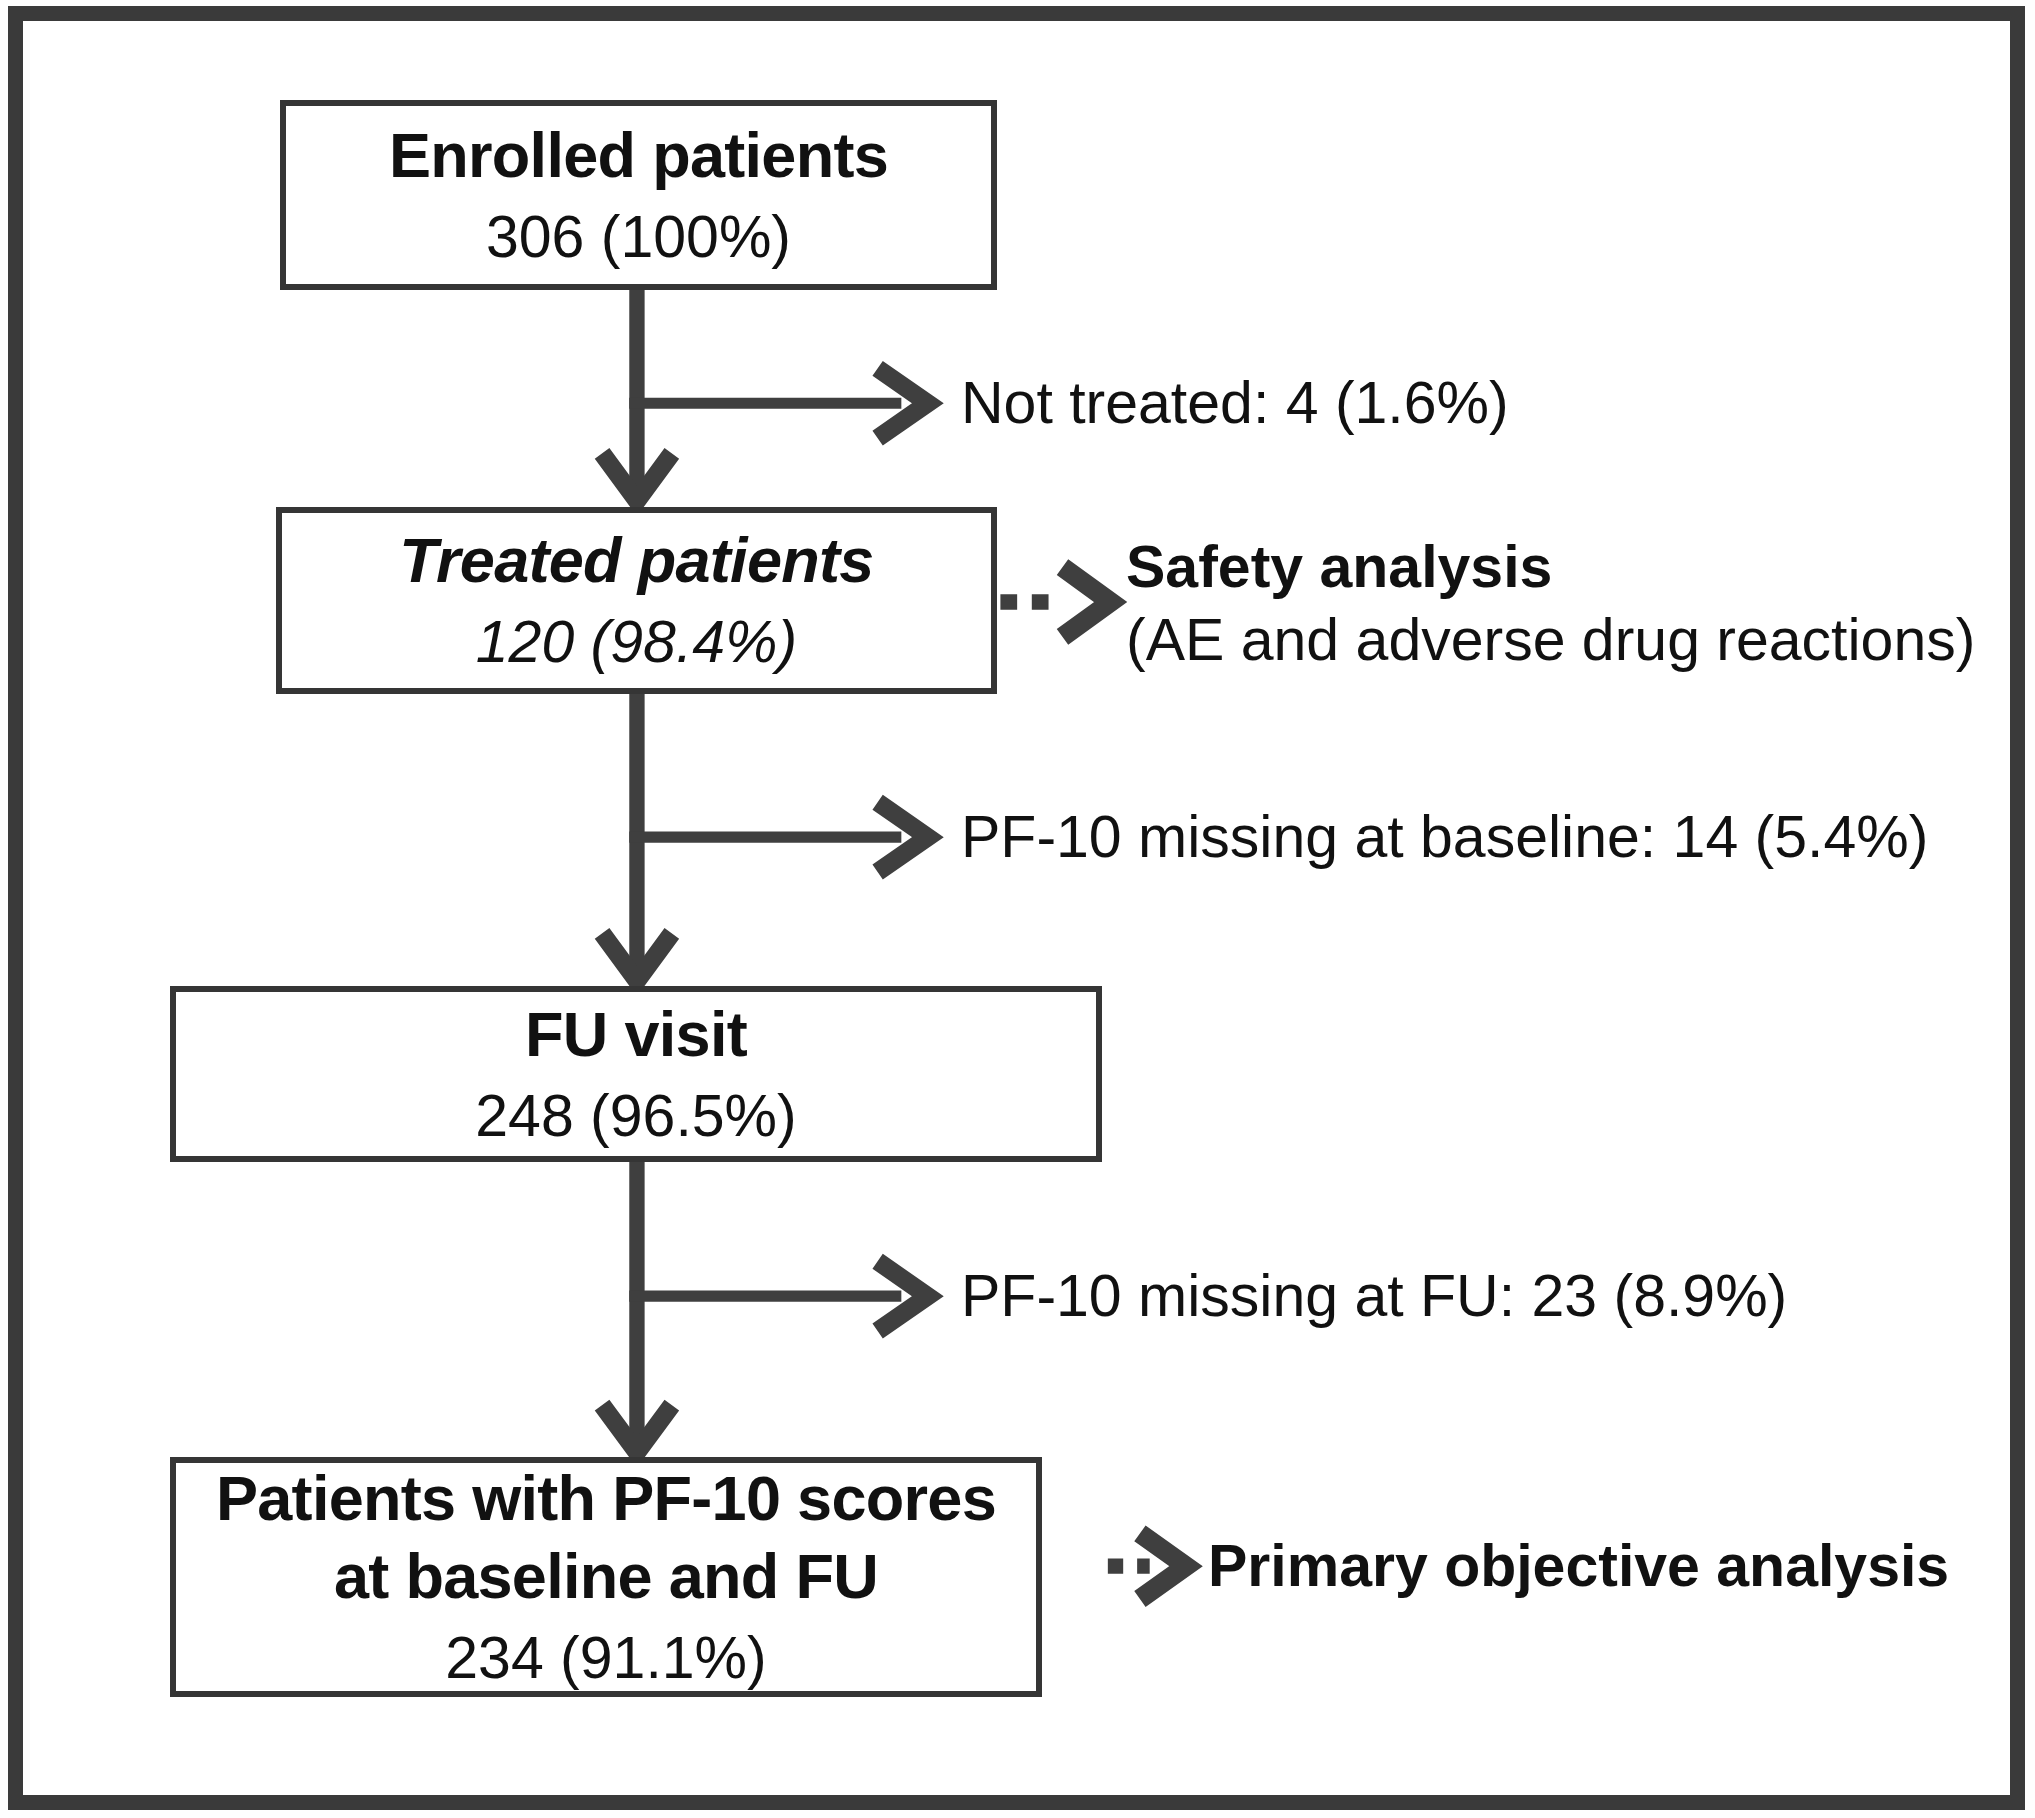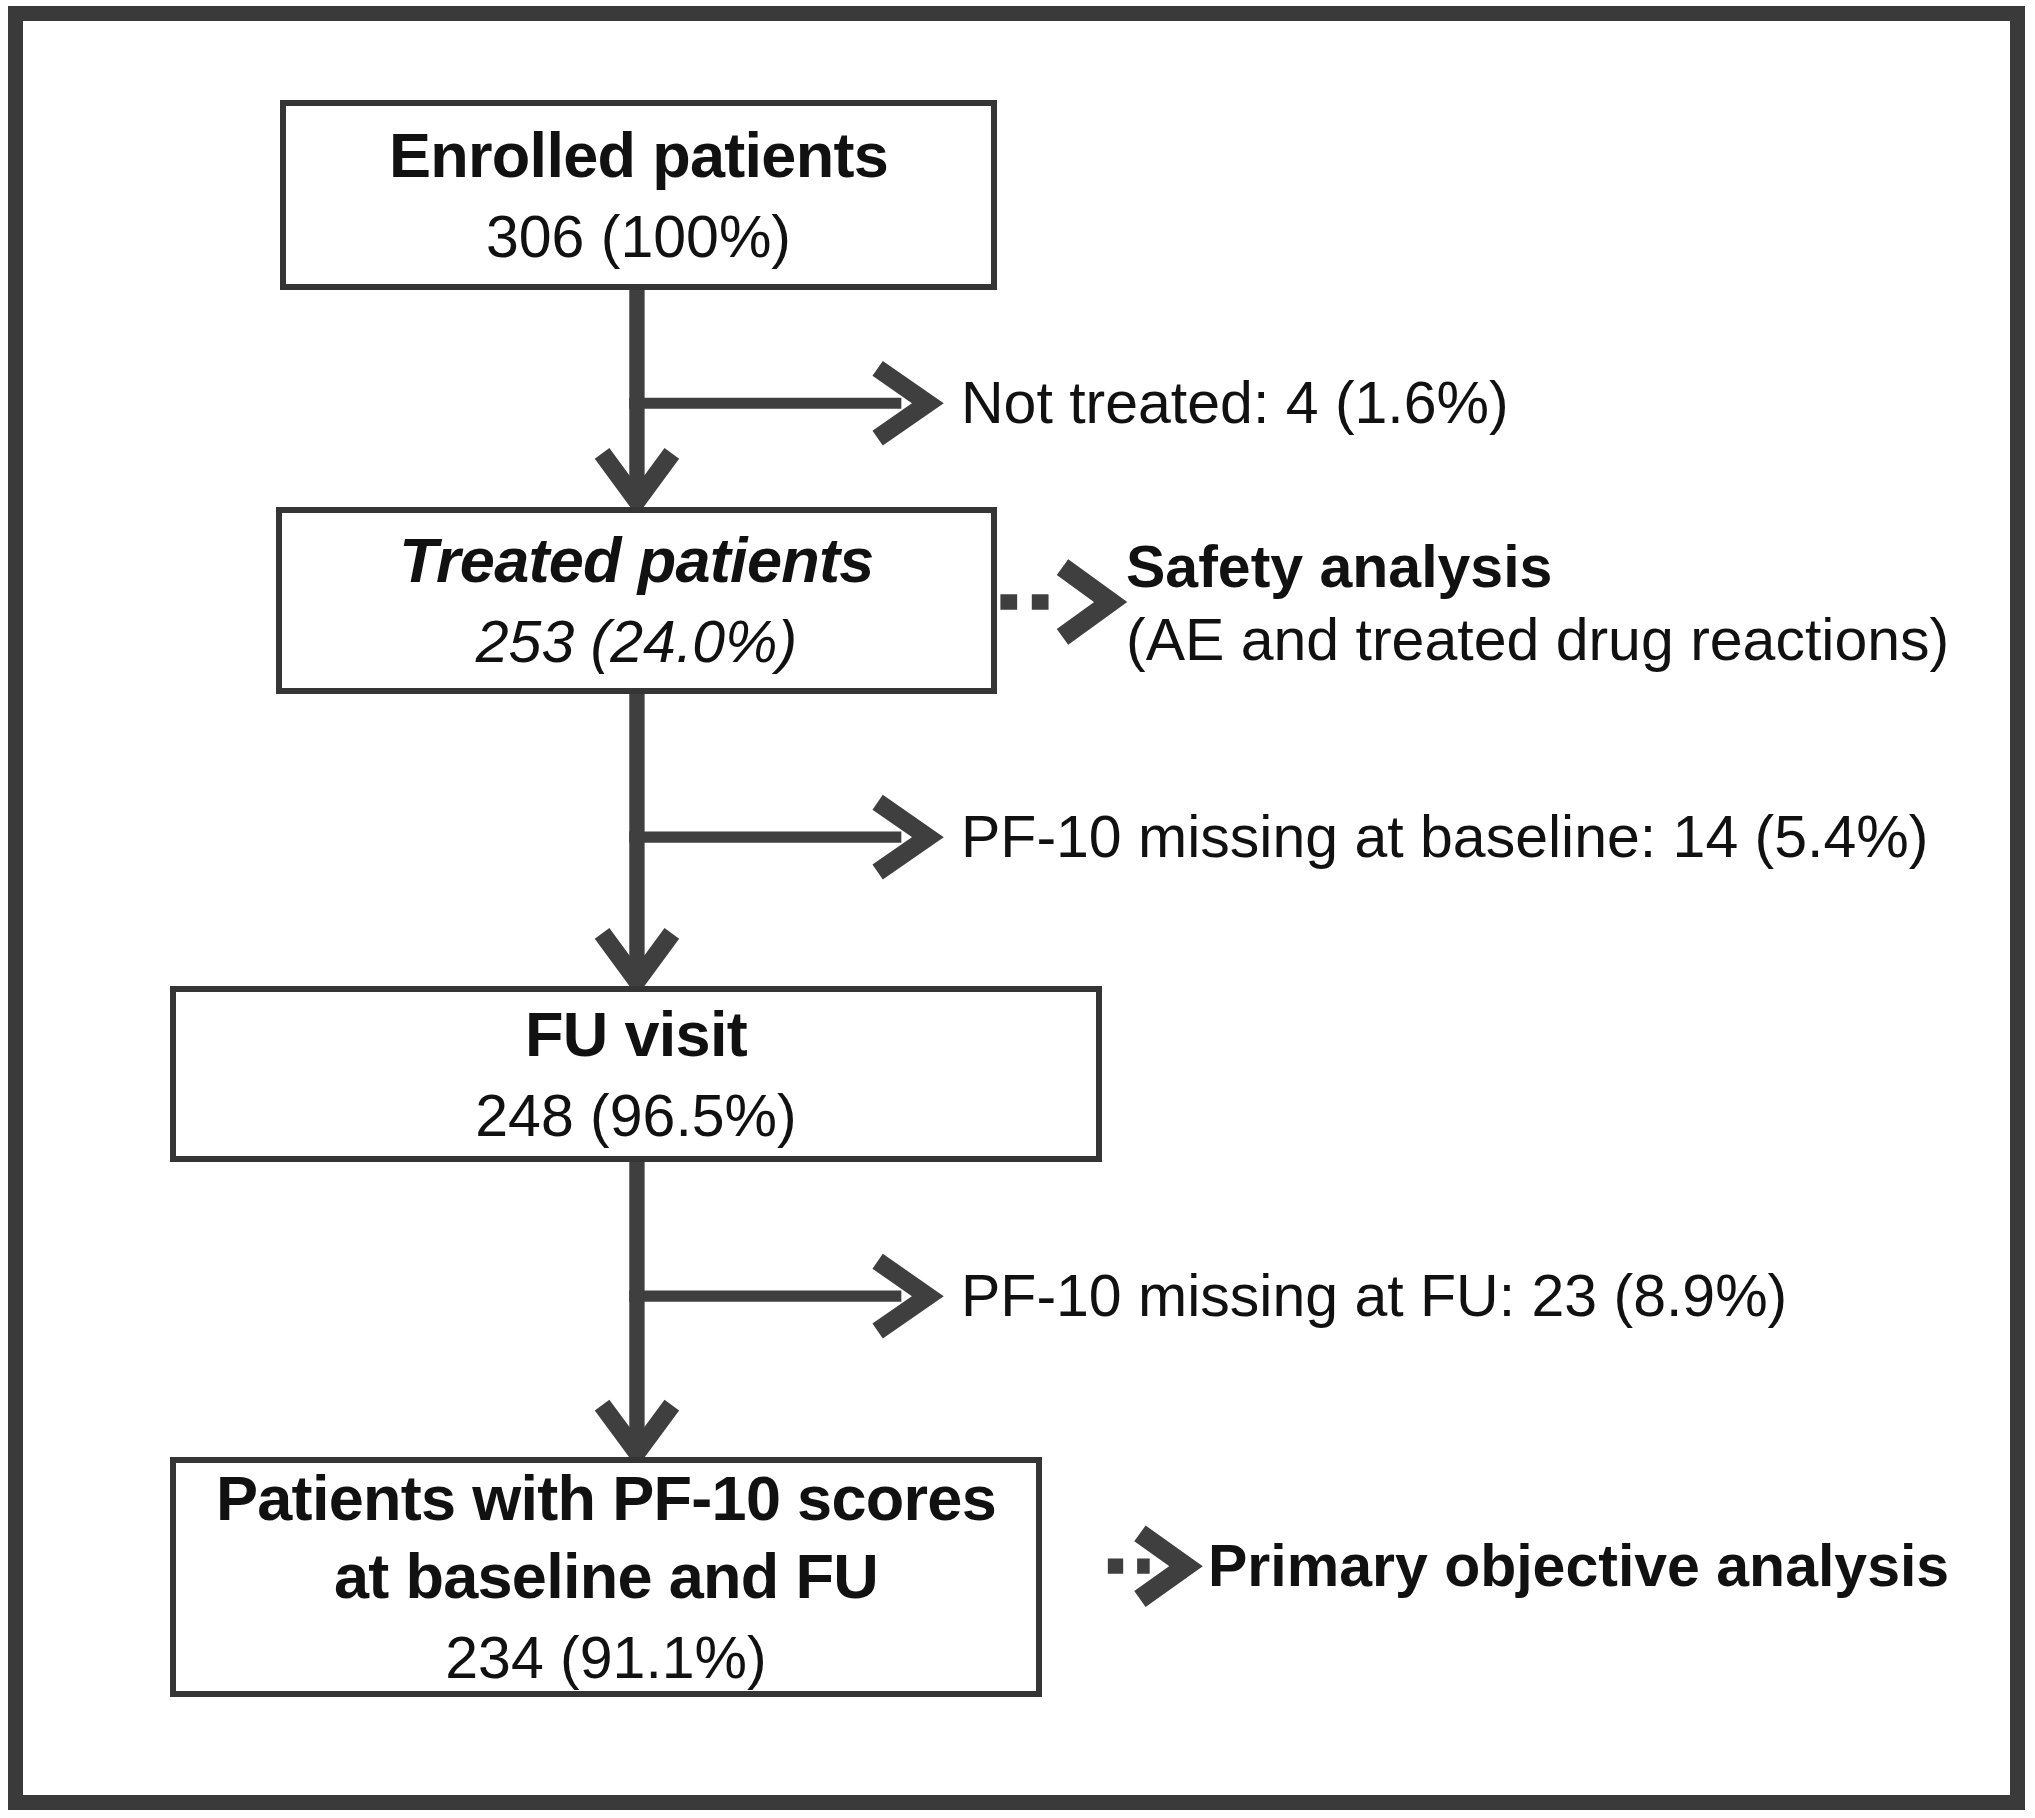--- a/index.html
+++ b/index.html
@@ -106,42 +106,42 @@
     </g>
   </svg>
 
   <div class="flow-box box-enrolled">
     <div class="box-title">Enrolled patients</div>
     <div class="box-value">306 (100%)</div>
   </div>
 
   <div class="flow-box box-treated">
     <div class="box-title">Treated patients</div>
-    <div class="box-value">253 (24.0%)</div>
+    <div class="box-value">120 (98.4%)</div>
   </div>
 
   <div class="flow-box box-fu">
     <div class="box-title">FU visit</div>
     <div class="box-value">248 (96.5%)</div>
   </div>
 
   <div class="flow-box box-scores">
     <div class="box-title">Patients with PF-10 scores at baseline and FU</div>
     <div class="box-value">234 (91.1%)</div>
   </div>
 
   <div class="side-label" style="left:961px; top:403px;">Not treated: 4 (1.6%)</div>
 
   <div class="side-label" style="left:961px; top:837px;">PF-10 missing at baseline: 14 (5.4%)</div>
 
   <div class="side-label" style="left:961px; top:1296px;">PF-10 missing at FU: 23 (8.9%)</div>
 
   <div class="annotation" style="left:1126px; top:604px;">
     <div class="annotation-title">Safety analysis</div>
-    <div class="annotation-subtitle">(AE and treated drug reactions)</div>
+    <div class="annotation-subtitle">(AE and adverse drug reactions)</div>
   </div>
 
   <div class="annotation" style="left:1208px; top:1566px;">
     <div class="annotation-title">Primary objective analysis</div>
   </div>
 
 </div>
 
 
 </body></html>

